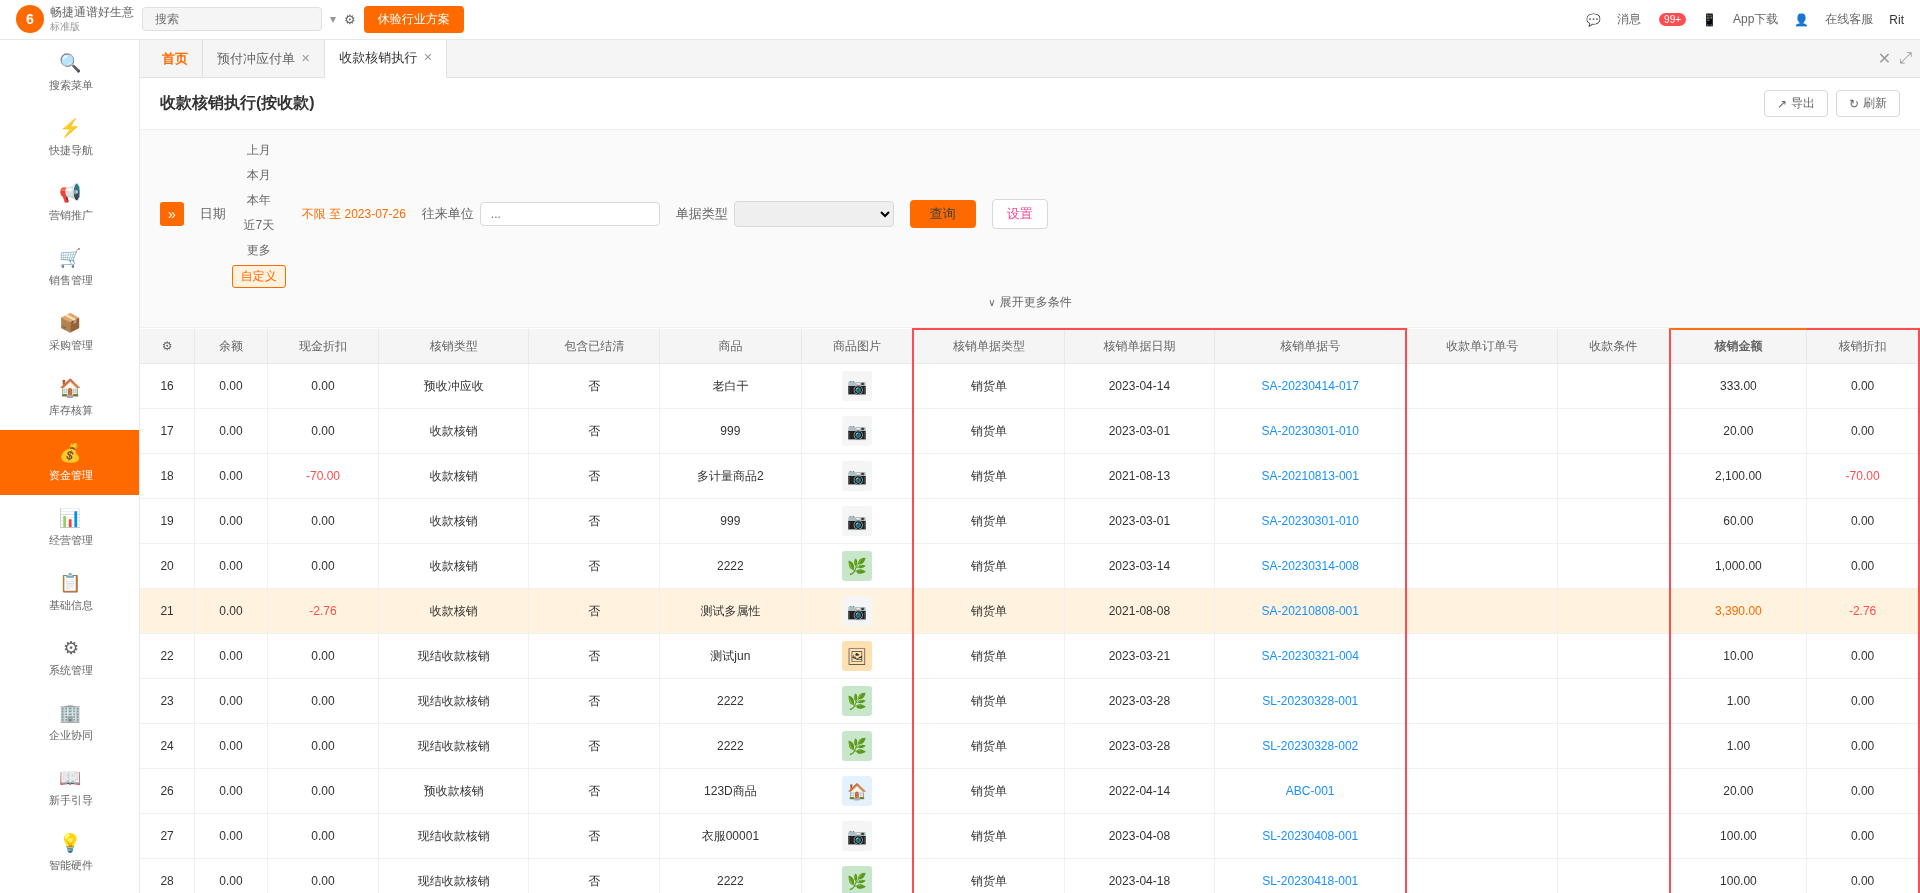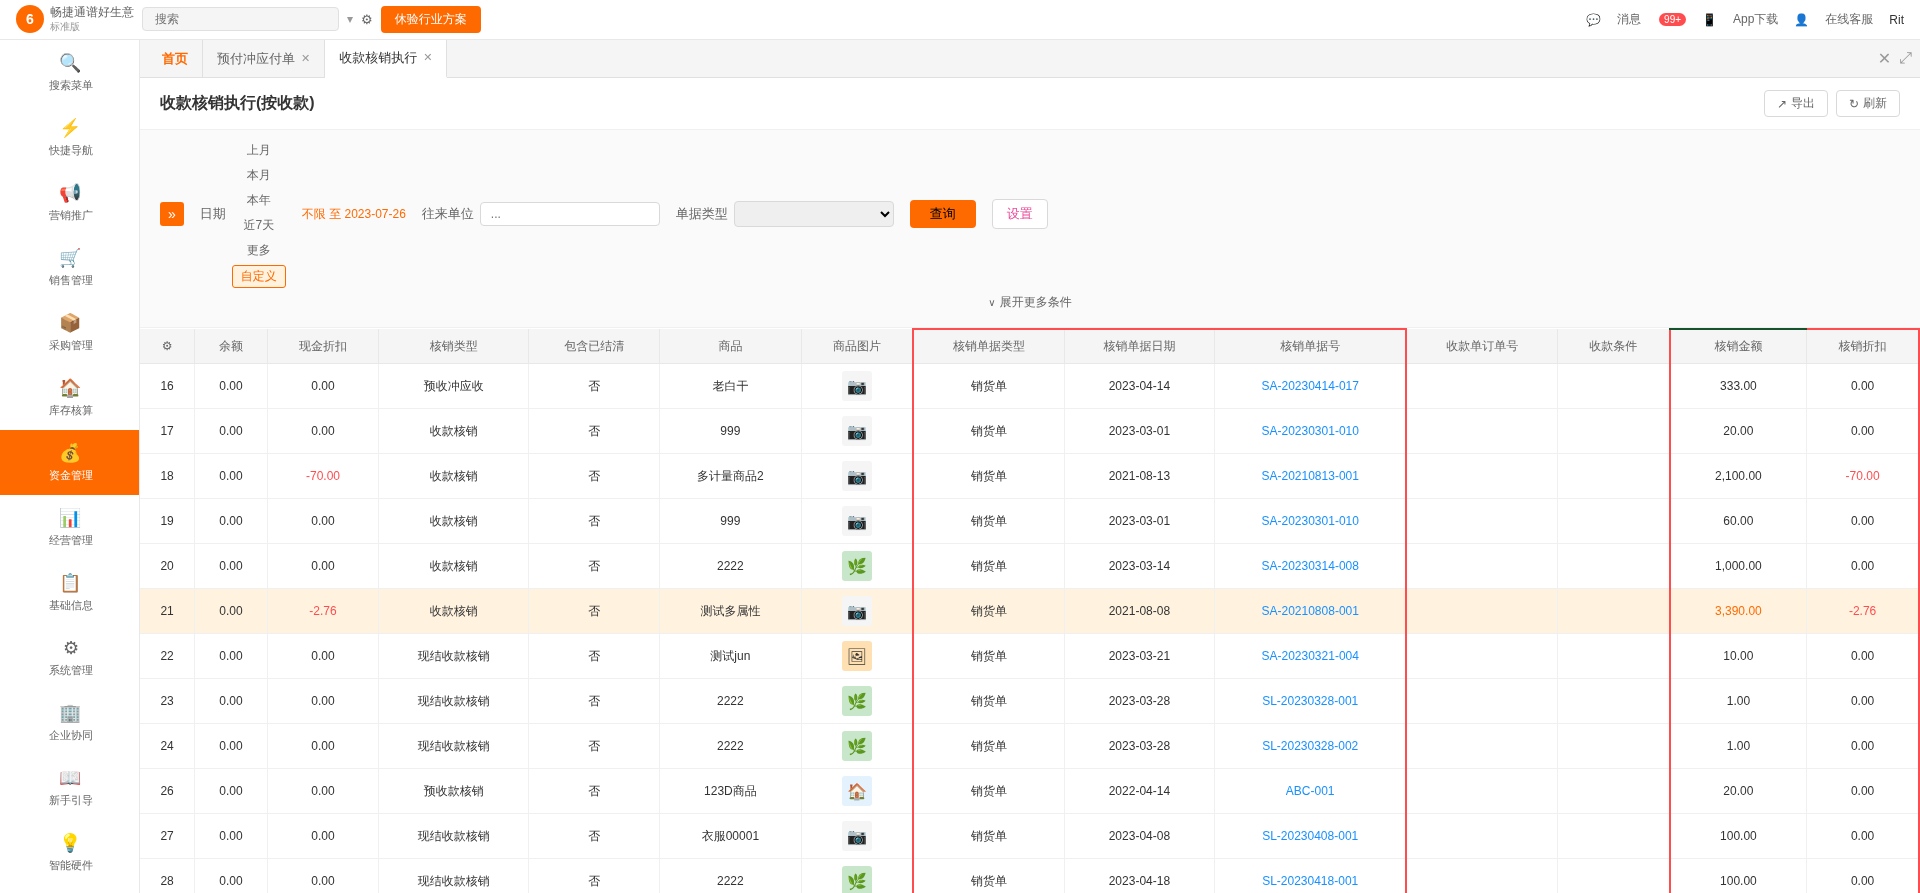--- a/index.html
+++ b/index.html
@@ -5,21 +5,21 @@
     * { box-sizing: border-box; margin: 0; padding: 0; }
     body { font-family: 'Microsoft YaHei', Arial, sans-serif; font-size: 13px; background: #f0f2f5; color: #333; }
 
     
     .topbar { height: 40px; background: #fff; display: flex; align-items: center; padding: 0 16px; border-bottom: 1px solid #e8e8e8; justify-content: space-between; }
     .topbar-left { display: flex; align-items: center; gap: 8px; }
     .topbar-logo { display: flex; align-items: center; gap: 6px; }
     .logo-icon { width: 28px; height: 28px; background: #ff6a00; border-radius: 50%; display: flex; align-items: center; justify-content: center; color: white; font-size: 14px; font-weight: bold; }
     .logo-text { font-size: 12px; color: #666; line-height: 1.2; }
     .logo-sub { font-size: 10px; color: #999; }
-    .topbar-search { background: #f5f5f5; border: 1px solid #e0e0e0; border-radius: 4px; padding: 4px 12px; width: 197px; color: #999; font-size: 12px; }
+    .topbar-search { background: #f5f5f5; border: 1px solid #e0e0e0; border-radius: 4px; padding: 4px 12px; width: 180px; color: #999; font-size: 12px; }
     .topbar-btn-orange { background: #ff6a00; color: white; border: none; border-radius: 4px; padding: 5px 14px; font-size: 12px; cursor: pointer; }
     .topbar-right { display: flex; align-items: center; gap: 16px; font-size: 12px; color: #666; }
     .badge { background: #ff4d4f; color: white; border-radius: 10px; padding: 1px 5px; font-size: 10px; margin-left: 2px; }
     .gear-icon { color: #666; cursor: pointer; }
 
     
     .main-layout { display: flex; height: calc(100vh - 40px); }
 
     
     .sidebar { width: 140px; background: #fff; border-right: 1px solid #e8e8e8; display: flex; flex-direction: column; }
@@ -51,21 +51,21 @@
     .filter-bar { background: #fafafa; border-bottom: 1px solid #f0f0f0; padding: 10px 20px; }
     .filter-row { display: flex; align-items: center; gap: 16px; flex-wrap: wrap; }
     .filter-item { display: flex; align-items: center; gap: 6px; }
     .filter-label { color: #666; font-size: 13px; white-space: nowrap; }
     .filter-date-btns { display: flex; gap: 4px; align-items: center; flex-direction: column; }
     .date-btn { padding: 2px 8px; font-size: 12px; color: #666; cursor: pointer; border-radius: 3px; }
     .date-btn.active { background: #fff3e0; color: #ff6a00; border: 1px solid #ff6a00; }
     .date-range { color: #ff6a00; font-size: 12px; }
     .filter-input { border: 1px solid #d9d9d9; border-radius: 4px; padding: 4px 10px; font-size: 12px; width: 180px; }
     .filter-select { border: 1px solid #d9d9d9; border-radius: 4px; padding: 4px 10px; font-size: 12px; width: 160px; }
-    .btn-query { background: #ff6a00; color: #000000; border: none; border-radius: 4px; padding: 5px 20px; font-size: 13px; cursor: pointer; }
+    .btn-query { background: #ff6a00; color: #404040; border: none; border-radius: 4px; padding: 5px 20px; font-size: 13px; cursor: pointer; }
     .btn-setting { background: #fff; border: 1px solid #d9d9d9; border-radius: 4px; padding: 5px 14px; font-size: 13px; cursor: pointer; color: #ec4899; }
     .expand-more { display: flex; align-items: center; justify-content: center; gap: 4px; color: #666; font-size: 12px; cursor: pointer; padding: 6px 0; }
     .expand-icon { font-size: 10px; }
 
     
     .table-container { overflow: auto; padding: 0 0 20px 0; }
     table { width: 100%; border-collapse: collapse; min-width: 1600px; }
     thead tr { background: #f5f5f5; }
     th { padding: 8px 10px; text-align: center; font-size: 12px; color: #666; font-weight: normal; border-bottom: 1px solid #e8e8e8; border-right: 1px solid #e8e8e8; white-space: nowrap; }
     td { padding: 7px 10px; text-align: center; font-size: 12px; color: #333; border-bottom: 1px solid #f0f0f0; border-right: 1px solid #f0f0f0; white-space: nowrap; }
@@ -249,21 +249,21 @@
               <th>现金折扣</th>
               <th>核销类型</th>
               <th>包含已结清</th>
               <th>商品</th>
               <th>商品图片</th>
               <th style="border-top:2px solid #ff4d4f;border-left:2px solid #ff4d4f;border-right:1px solid #e8e8e8;">核销单据类型</th>
               <th style="border-top:2px solid #ff4d4f;border-right:1px solid #e8e8e8;">核销单据日期</th>
               <th style="border-top:2px solid #ff4d4f;border-right:2px solid #ff4d4f;">核销单据号</th>
               <th>收款单订单号</th>
               <th>收款条件</th>
-              <th style="border-top:2px solid #14532d;border-left:2px solid #ff4d4f;border-right:1px solid #e8e8e8;">核销金额</th>
+              <th style="border-top:2px solid #f97316;border-left:2px solid #ff4d4f;border-right:1px solid #e8e8e8;font-weight:bold;">核销金额</th>
               <th style="border-top:2px solid #ff4d4f;border-right:2px solid #ff4d4f;">核销折扣</th>
             </tr>
           </thead>
           <tbody id="table-body">
               <tr>
                 <td>16</td>
                 <td>0.00</td>
                 <td>0.00</td>
                 <td>预收冲应收</td>
                 <td>否</td>

